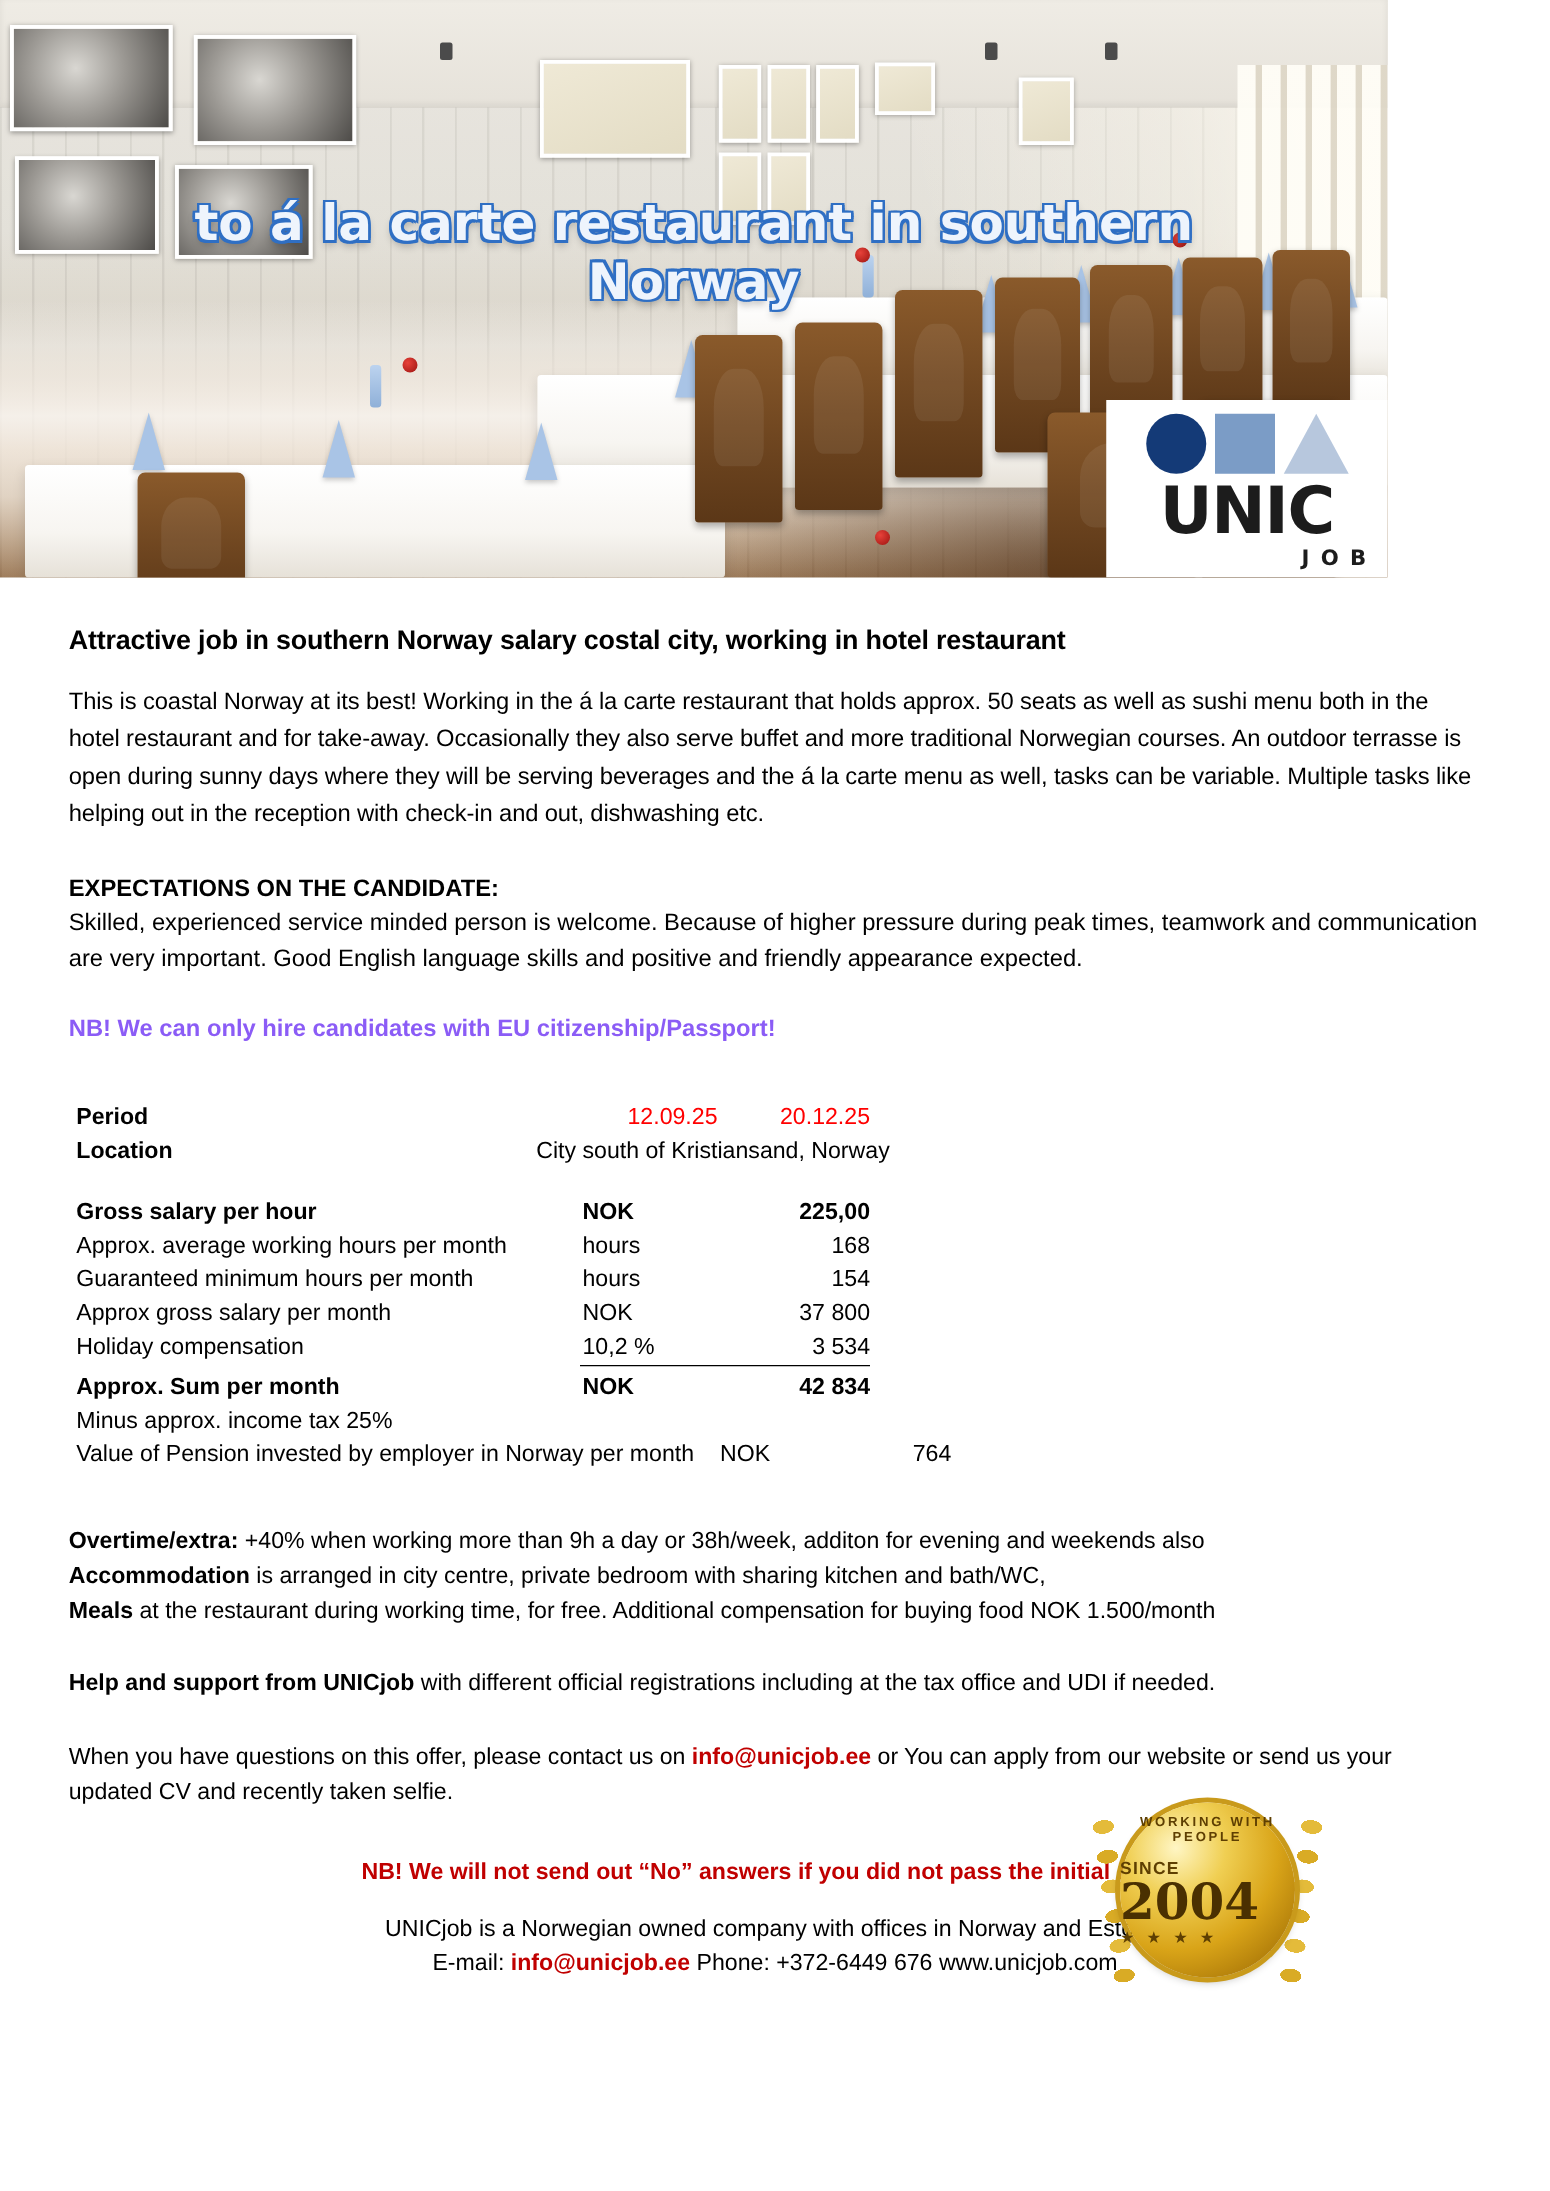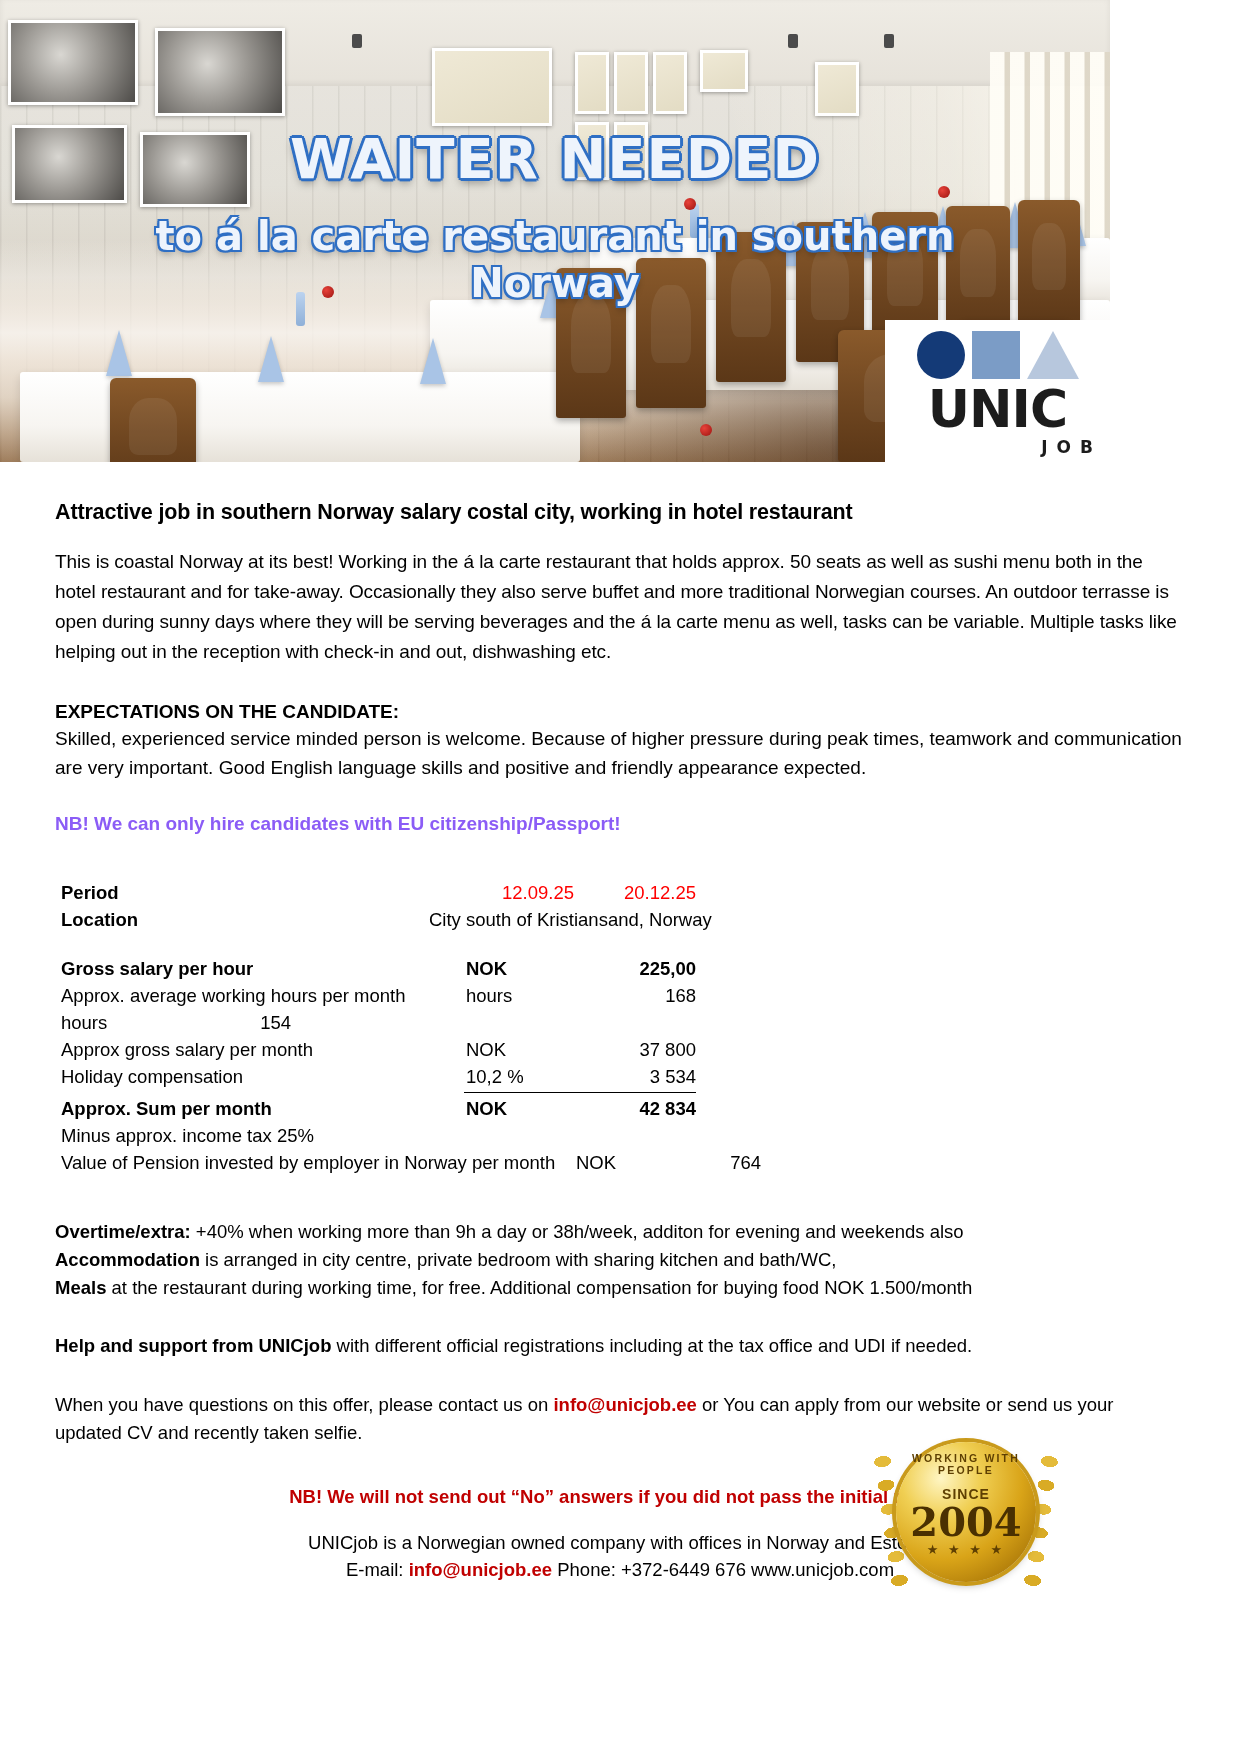--- a/index.html
+++ b/index.html
@@ -252,21 +252,21 @@
     position: absolute;
     left: 872px; top: 928px;
     width: 188px; height: 188px;
   }
   .seal-disc {
     position: absolute; left: 24px; top: 14px;
     width: 140px; height: 140px; border-radius: 50%;
     background:
       radial-gradient(circle at 32% 26%, #fff6c4 0%, #f0cf53 28%, #d9a418 58%, #b07d0a 82%, #8a5e05 100%);
     box-shadow: 0 0 0 4px #c99a1b, 0 3px 8px rgba(0,0,0,0.3);
-    display: flex; flex-direction: column; align-items: center; justify-content: center;
+    display: flex; flex-direction: column; align-items: flex-start; justify-content: center;
   }
   .seal-arc {
     position: absolute; top: 10px; left: 0; right: 0;
     text-align: center;
     font-size: 10.5px; font-weight: bold; letter-spacing: 2.2px;
     color: #5e3f02;
   }
   .seal-since {
     font-size: 14px; font-weight: bold; color: #5e3f02; letter-spacing: 1px;
     margin-top: 18px;
@@ -356,21 +356,20 @@
   <div class="chair" style="left:716px; top:232px; width:70px;  height:150px;"></div>
   <div class="chair" style="left:796px; top:222px; width:68px;  height:140px;"></div>
   <div class="chair" style="left:872px; top:212px; width:66px;  height:135px;"></div>
   <div class="chair" style="left:946px; top:206px; width:64px;  height:130px;"></div>
   <div class="chair" style="left:1018px;top:200px; width:62px;  height:128px;"></div>
   <div class="chair" style="left:110px; top:378px; width:86px;  height:110px;"></div>
   <div class="chair" style="left:838px; top:330px; width:120px; height:132px;"></div>
   <div class="chair" style="left:960px; top:320px; width:110px; height:142px;"></div>
 
   <div class="hero-title-wrap">
-    <div class="hero-title">WAITER NEEDED</div>
     <div class="hero-sub">to á la carte restaurant in southern Norway</div>
   </div>
 
   <div class="logo-card">
     <div class="logo-shapes">
       <div class="lg-circle"></div>
       <div class="lg-square"></div>
       <div class="lg-tri"></div>
     </div>
     <div class="logo-unic">UNIC</div>
@@ -410,20 +409,21 @@
       <div class="c-val">225,00</div>
     </div>
 
     <div class="srow">
       <div class="c-label">Approx. average working hours per month</div>
       <div class="c-unit">hours</div>
       <div class="c-val">168</div>
     </div>
 
     <div class="srow">
+      <div class="c-label">Guaranteed minimum hours per month</div>
       <div class="c-unit">hours</div>
       <div class="c-val">154</div>
     </div>
 
     <div class="srow">
       <div class="c-label">Approx gross salary per month</div>
       <div class="c-unit">NOK</div>
       <div class="c-val">37 800</div>
     </div>
 

